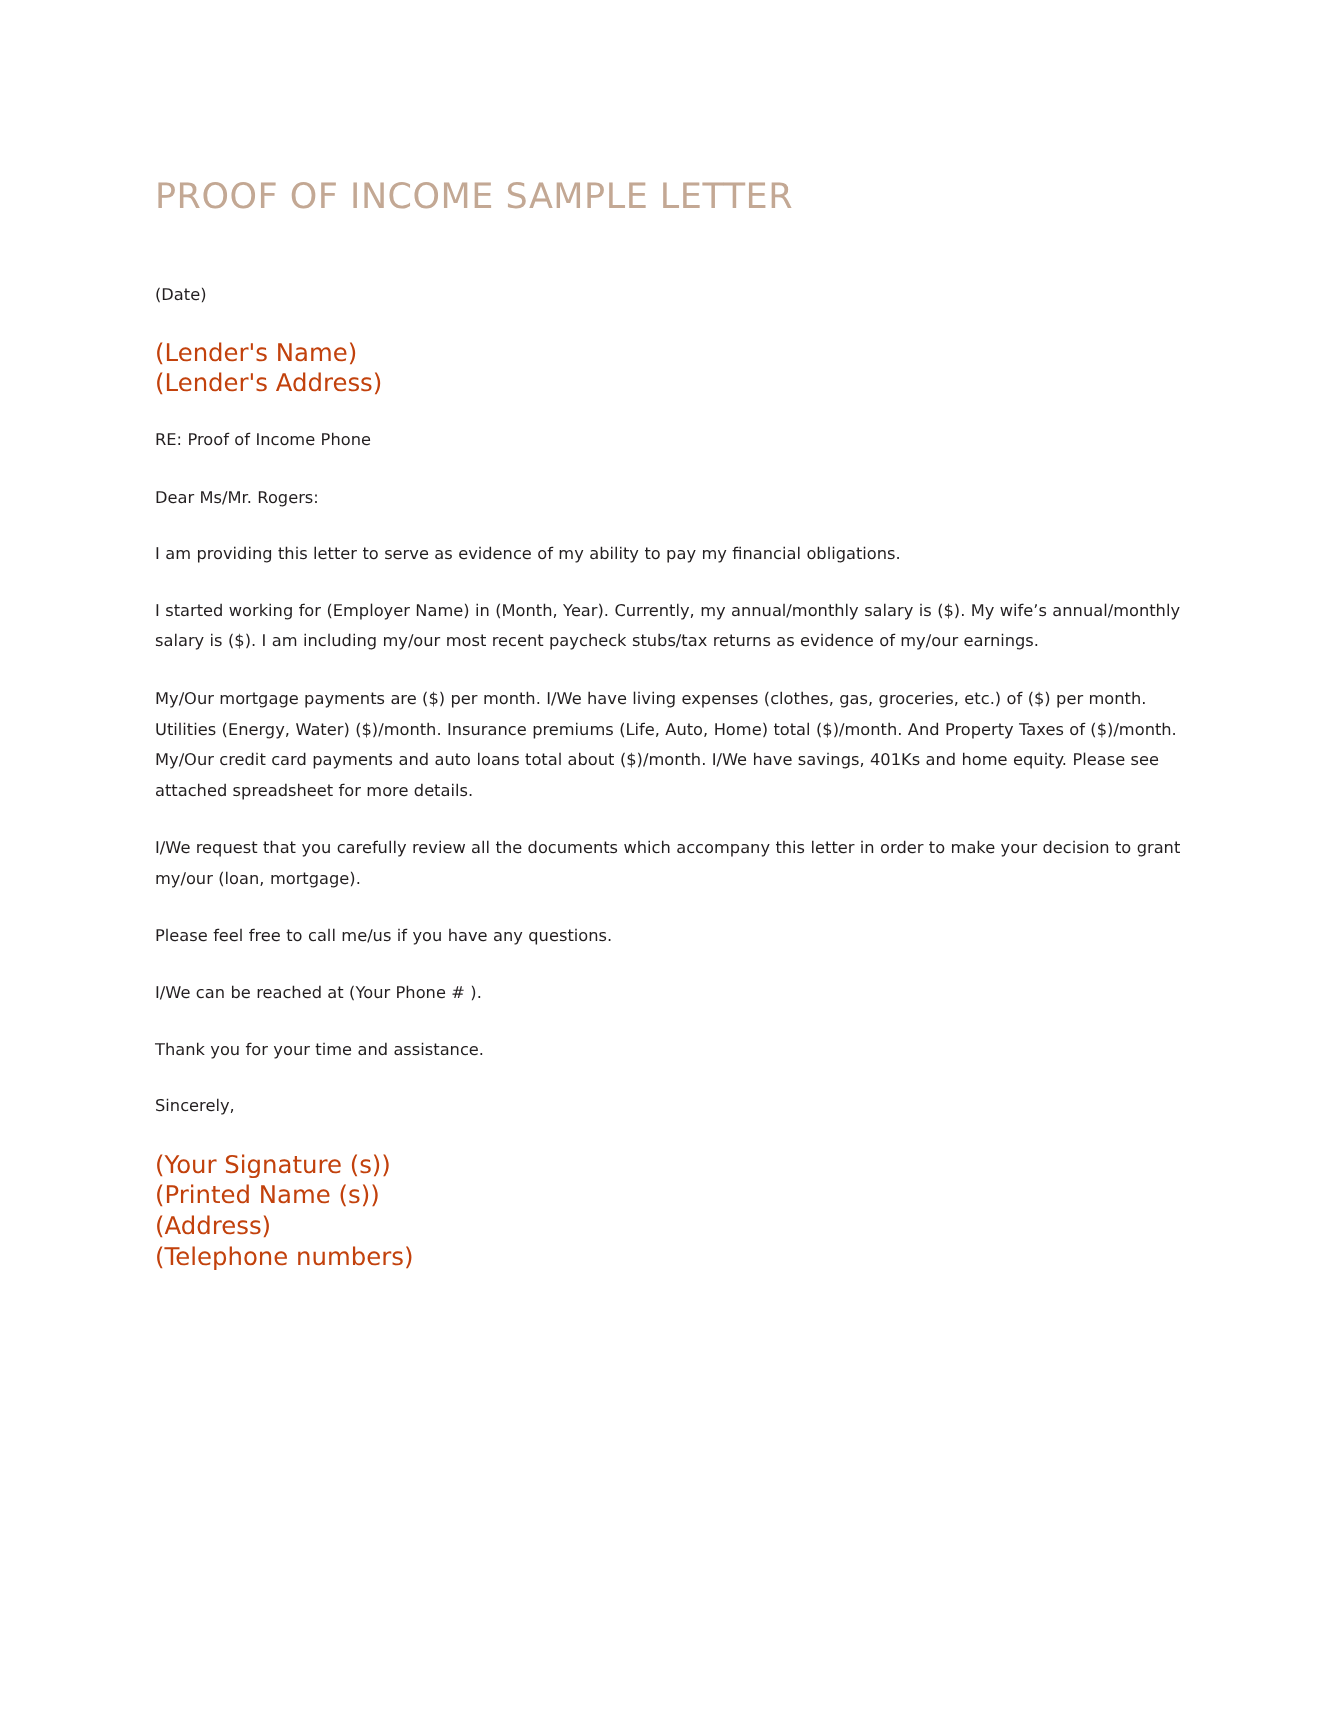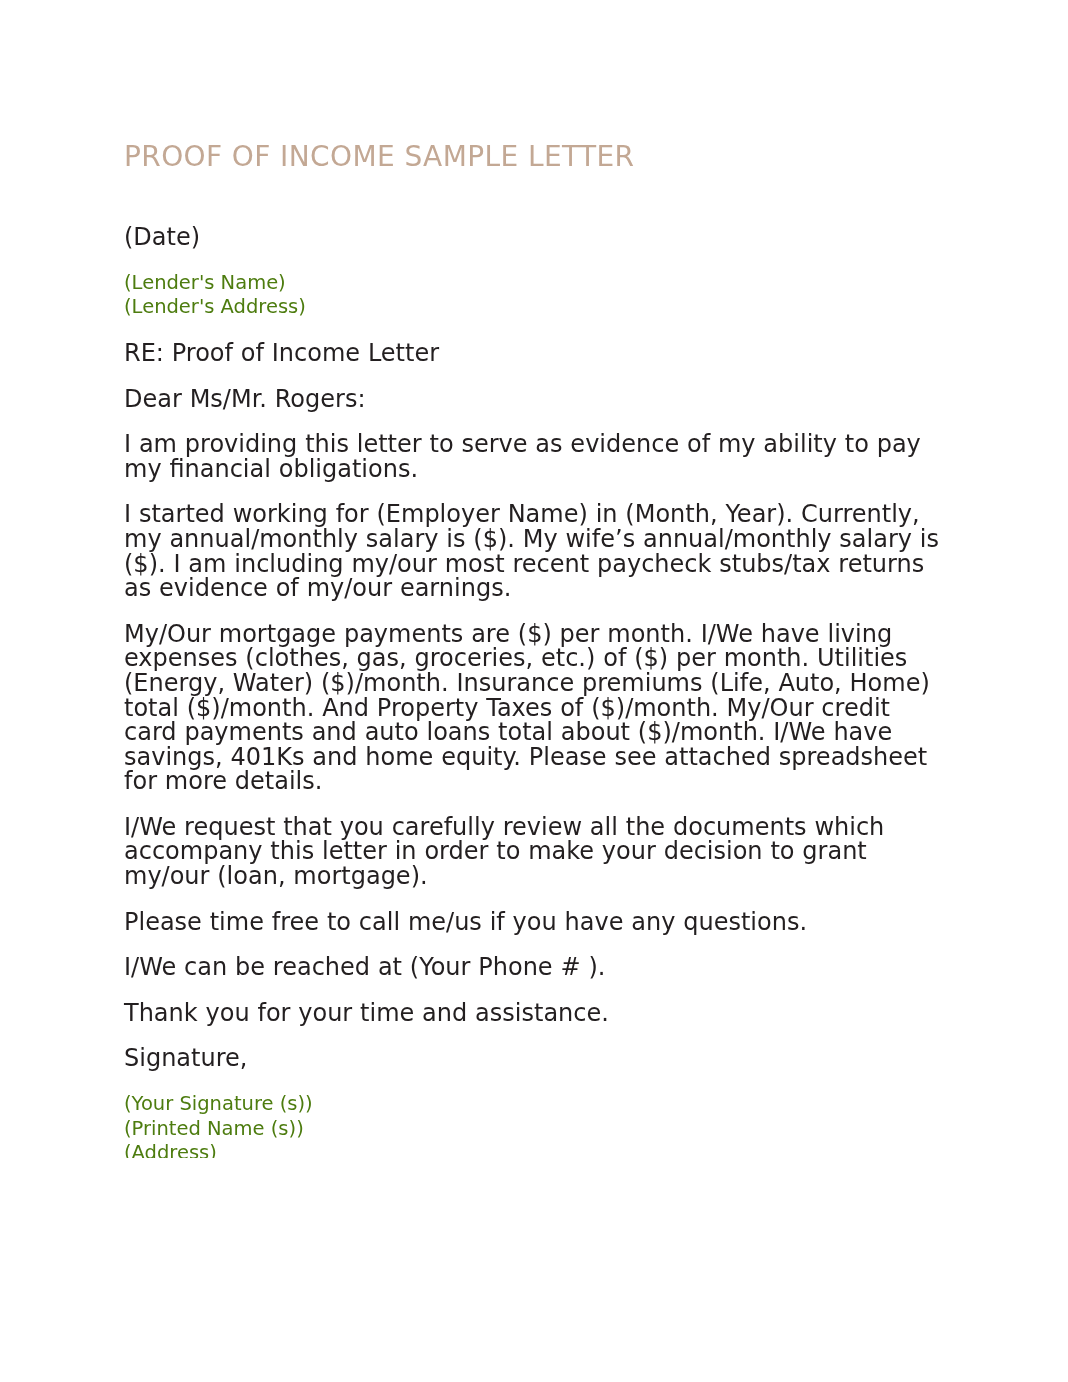--- a/index.html
+++ b/index.html
@@ -35,35 +35,35 @@
     color: #c3a894;
     margin: 0;
     padding-top: 141px;
     line-height: 1.15;
     white-space: nowrap;
   }
   .letter {
     margin-top: 52px;
   }
   .para {
-    font-size: 24px;
+    font-size: 13px;
     line-height: 24.6px;
     margin: 0 0 21px 0;
     color: #231f20;
     text-align: left;
     word-spacing: 0.2px;
   }
   .para:last-child {
     margin-bottom: 0;
   }
   .block-lines {
     font-size: 19.5px;
     line-height: 24.6px;
     margin: 0 0 21px 0;
-    color: #4d7c0f;
+    color: #c2410c;
   }
   .block-lines .line {
     display: block;
     white-space: pre;
   }
   .sig-block {
     margin-bottom: 14px;
   }
 </style>
 </head>
@@ -76,33 +76,33 @@
 
     <div class="letter">
 
       <p class="para">(Date)</p>
 
       <div class="block-lines">
         <span class="line">(Lender's Name)</span>
         <span class="line">(Lender's Address)</span>
       </div>
 
-      <p class="para">RE: Proof of Income Letter</p>
+      <p class="para">RE: Proof of Income Phone</p>
 
       <p class="para">Dear Ms/Mr. Rogers:</p>
 
       <p class="para">I am providing this letter to serve as evidence of my ability to pay my financial obligations.</p>
       <p class="para">I started working for (Employer Name) in (Month, Year). Currently, my annual/monthly salary is ($). My wife’s annual/monthly salary is ($). I am including my/our most recent paycheck stubs/tax returns as evidence of my/our earnings.</p>
       <p class="para">My/Our mortgage payments are ($) per month. I/We have living expenses (clothes, gas, groceries, etc.) of ($) per month. Utilities (Energy, Water) ($)/month. Insurance premiums (Life, Auto, Home) total ($)/month. And Property Taxes of ($)/month. My/Our credit card payments and auto loans total about ($)/month. I/We have savings, 401Ks and home equity. Please see attached spreadsheet for more details.</p>
       <p class="para">I/We request that you carefully review all the documents which accompany this letter in order to make your decision to grant my/our (loan, mortgage).</p>
-      <p class="para">Please time free to call me/us if you have any questions.</p>
+      <p class="para">Please feel free to call me/us if you have any questions.</p>
       <p class="para">I/We can be reached at (Your Phone # ).</p>
       <p class="para">Thank you for your time and assistance.</p>
 
-      <p class="para">Signature,</p>
+      <p class="para">Sincerely,</p>
 
       <div class="block-lines sig-block">
         <span class="line">(Your Signature (s))</span>
         <span class="line">(Printed Name (s))</span>
         <span class="line">(Address)</span>
         <span class="line">(Telephone numbers)</span>
       </div>
 
     </div>
   </div>

